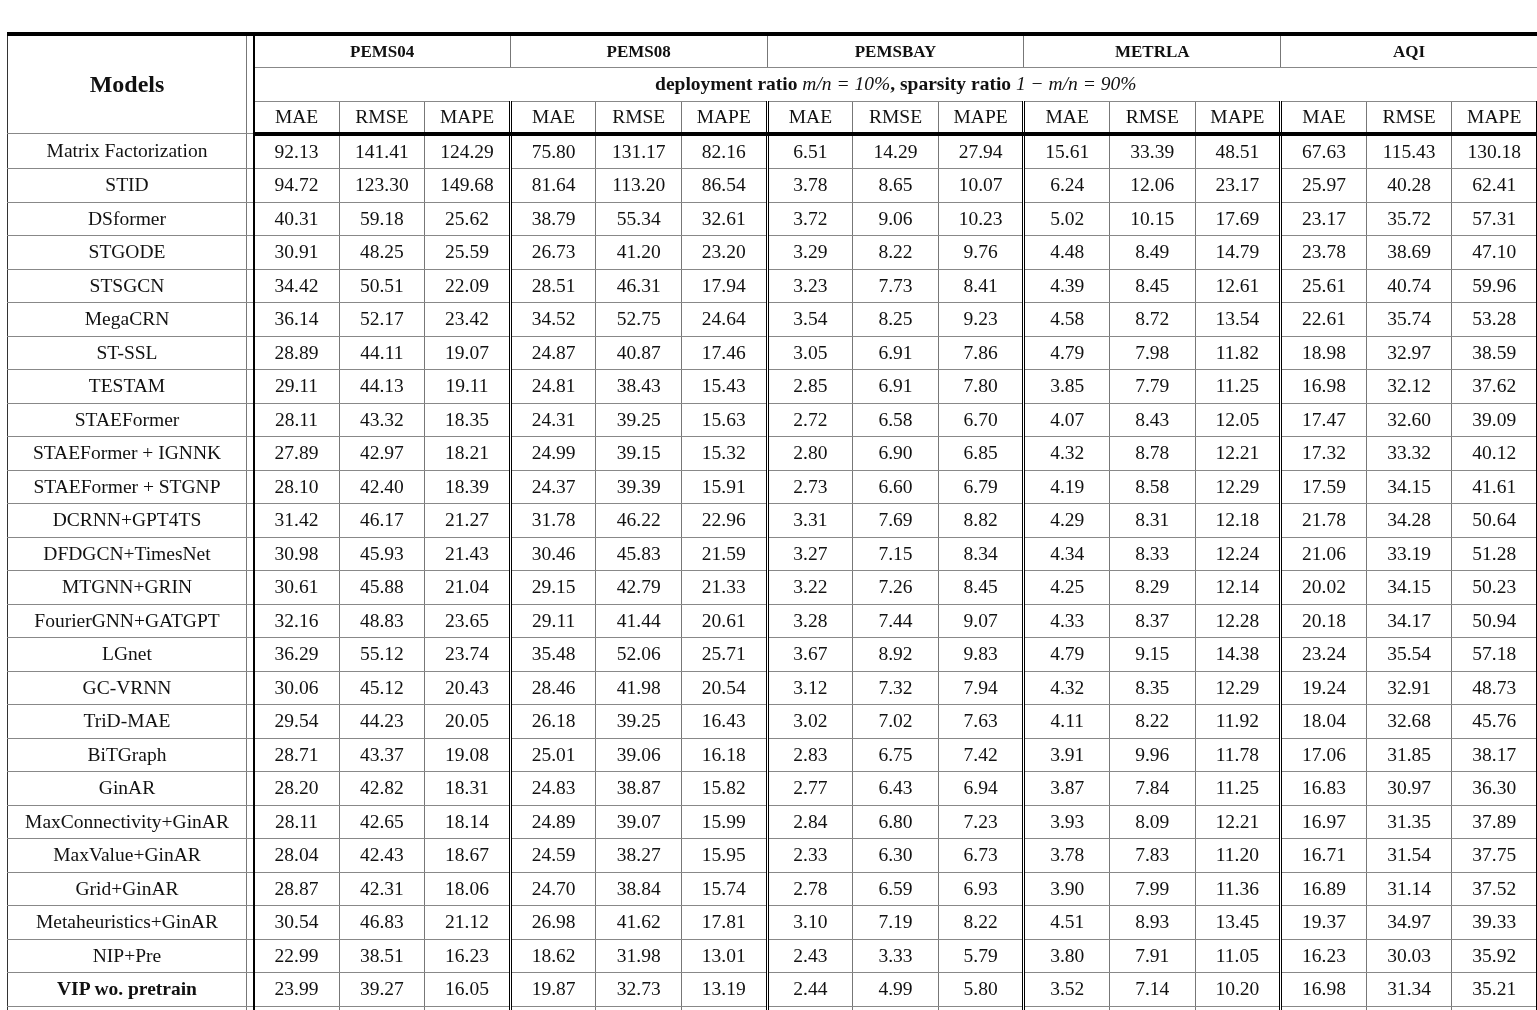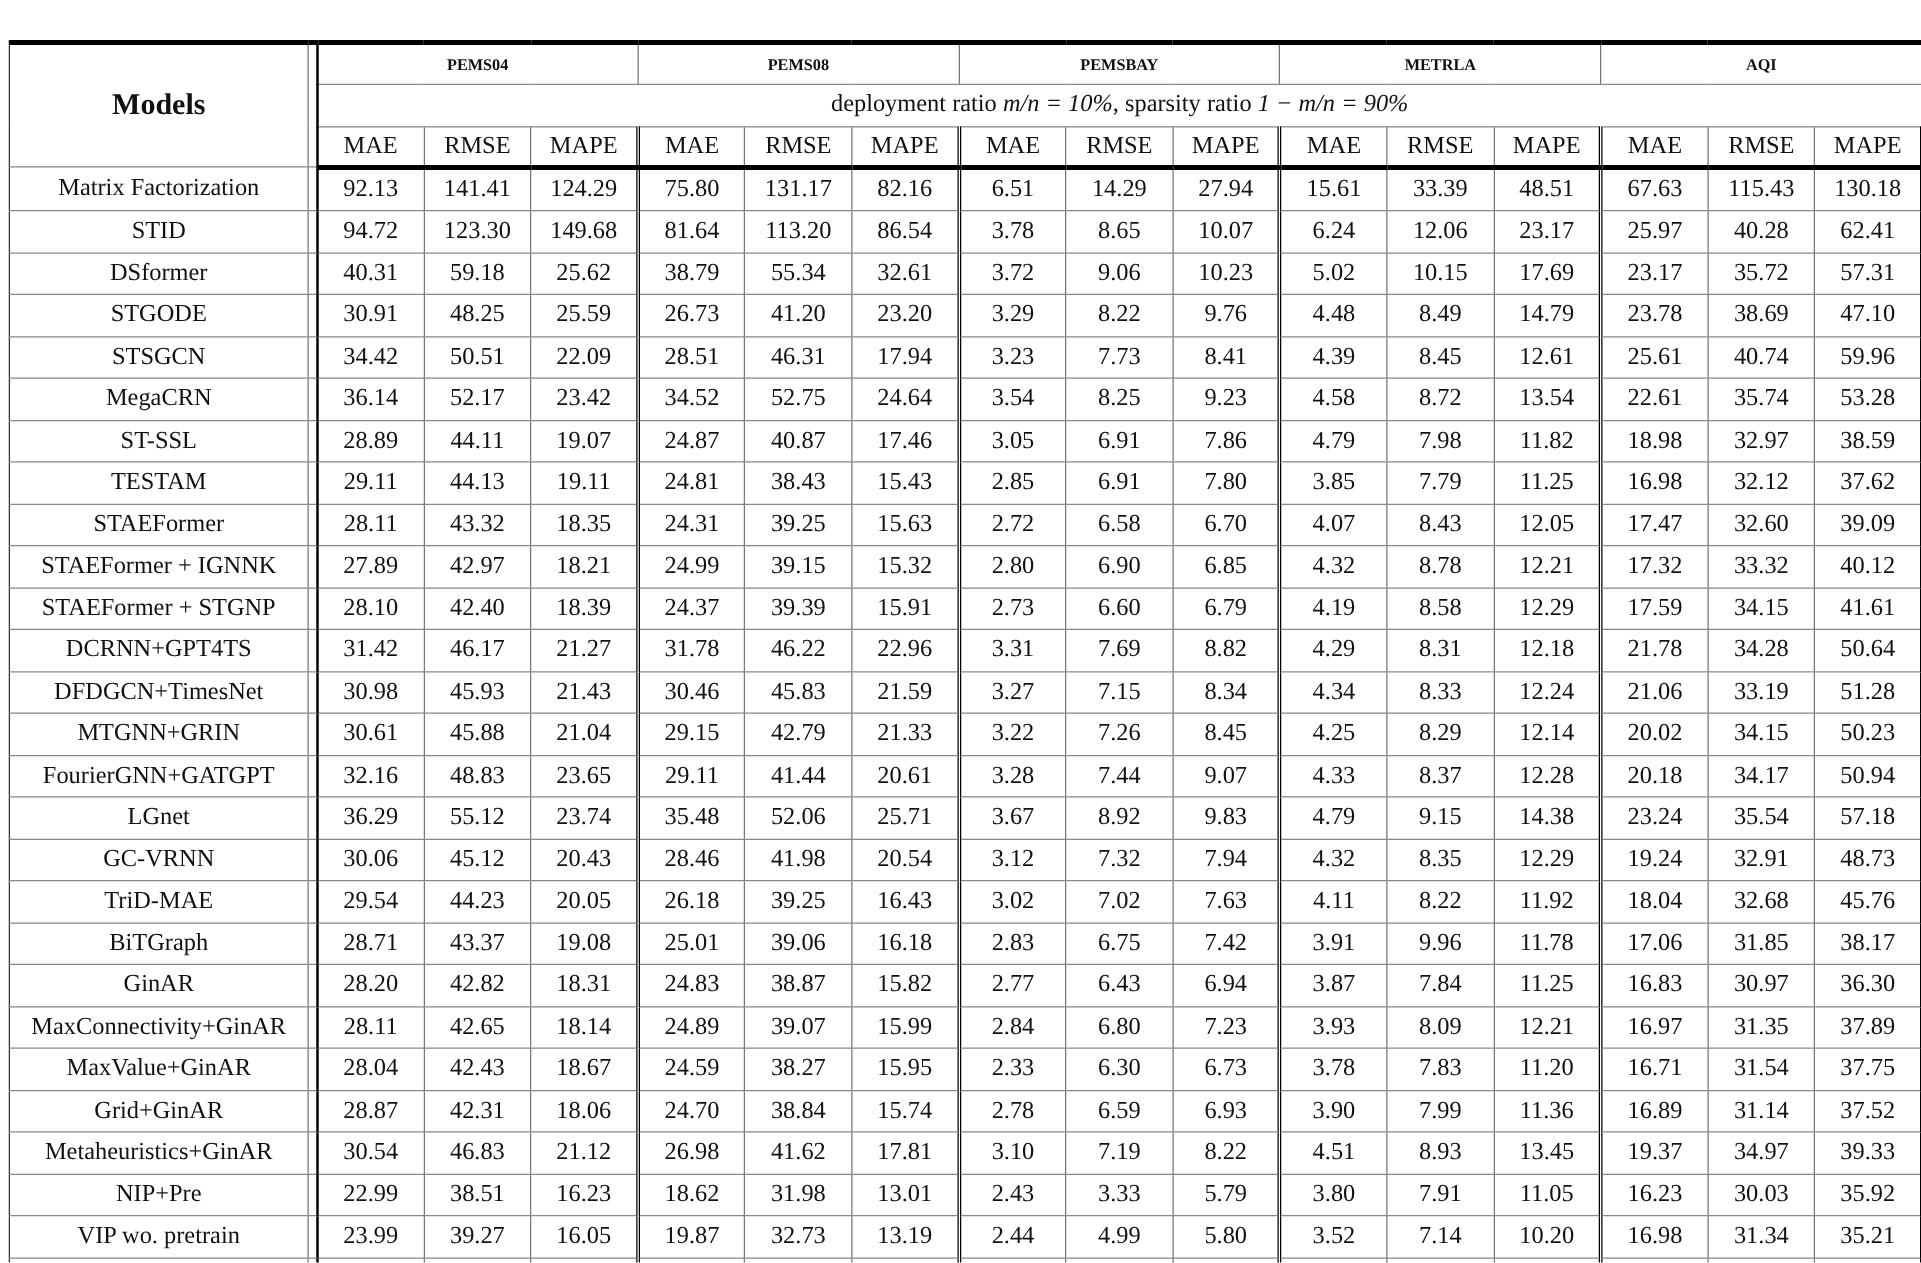--- a/index.html
+++ b/index.html
@@ -8,28 +8,28 @@
   .wrap { position: absolute; left: 7px; top: 32px; width: 1527px; }
   table { border-collapse: collapse; width: 1527px; table-layout: fixed; font-size: 19.5px; }
   col.c-model { width: 239px; }
   col.c-gap { width: 7px; }
   col.c-num { width: 85.6px; }
   td, th { text-align: center; vertical-align: middle; padding: 0; height: 32.5px;
            border-left: 1px solid #777; border-right: 1px solid #777;
            border-top: 1px solid #888; border-bottom: 1px solid #888; white-space: nowrap;
            font-weight: normal; }
   thead tr.r1 th { border-top: 4px solid #000; height: 31px; }
-  thead tr.r1 th.ds { font-weight: bold; font-size: 13px; }
+  thead tr.r1 th.ds { font-weight: bold; font-size: 17px; }
   thead th.models { font-weight: bold; font-size: 24px; border-left: 1.5px solid #333; }
   thead tr.r3 th { border-bottom: 4px solid #000; height: 30px; }
   thead tr.r2 th.ratio { font-size: 19.5px; }
-  .b { font-weight: normal; }
+  .b { font-weight: bold; }
   .it { font-style: italic; }
   tbody td.model { border-left: 1.5px solid #333; }
-  tbody td.model.bold { font-weight: normal; }
+  tbody td.model.bold { font-weight: bold; }
   .gap { padding: 0; border-left: 1px solid #777; border-right: 2px solid #000; }
   .grp-start { border-left: 3.5px double #000 !important; }
   .last { border-right: 3.5px double #000 !important; }
   tbody tr:last-child td { height: 31px; }
 </style>
 </head>
 <body>
 
 <div class="wrap">
 <table>

